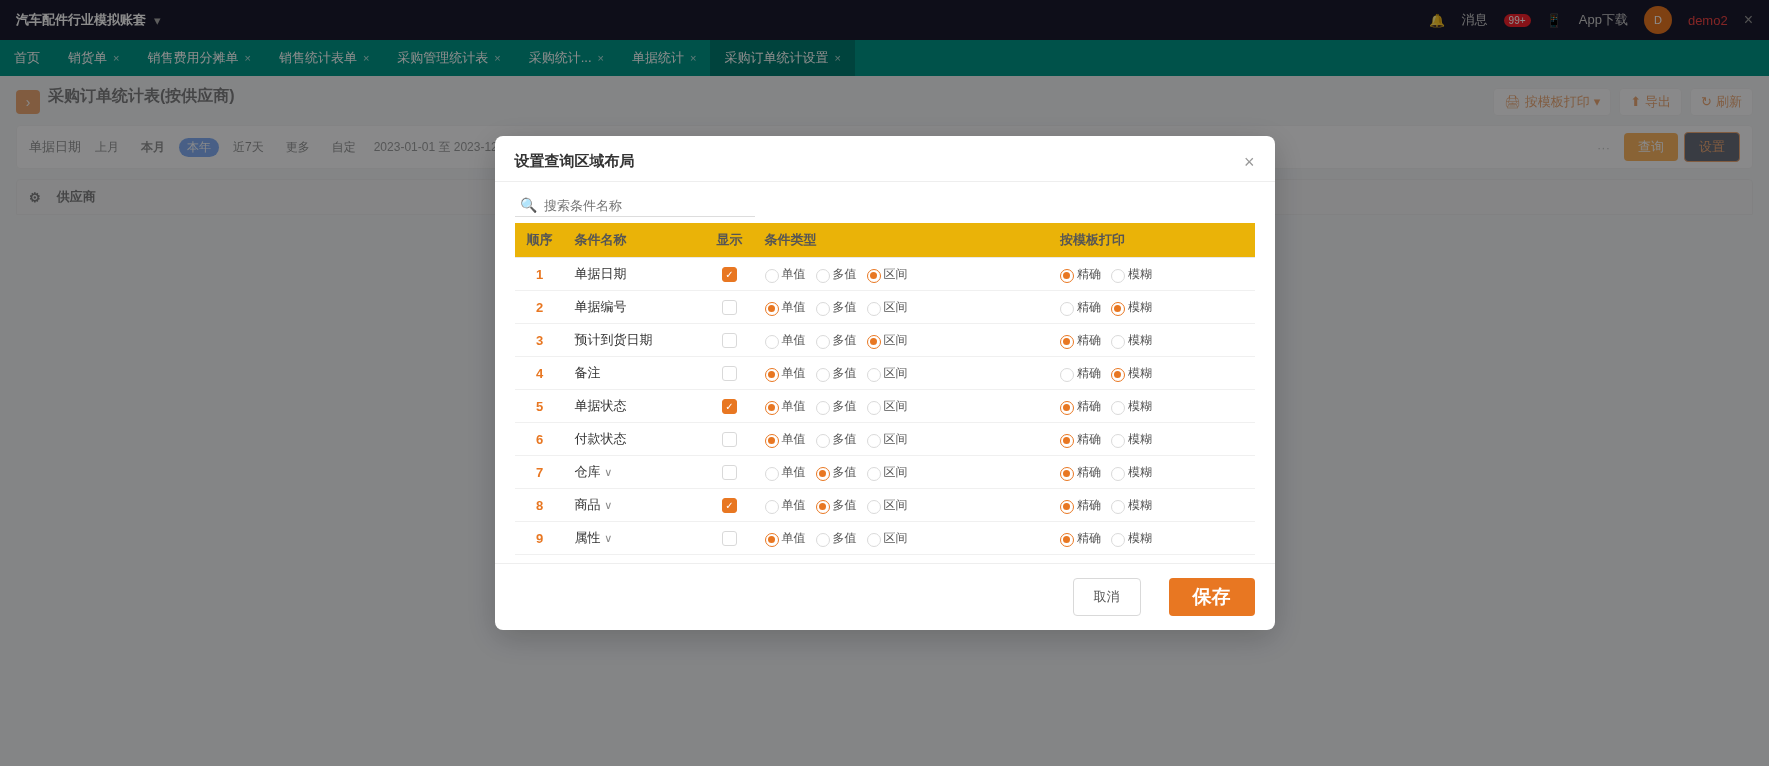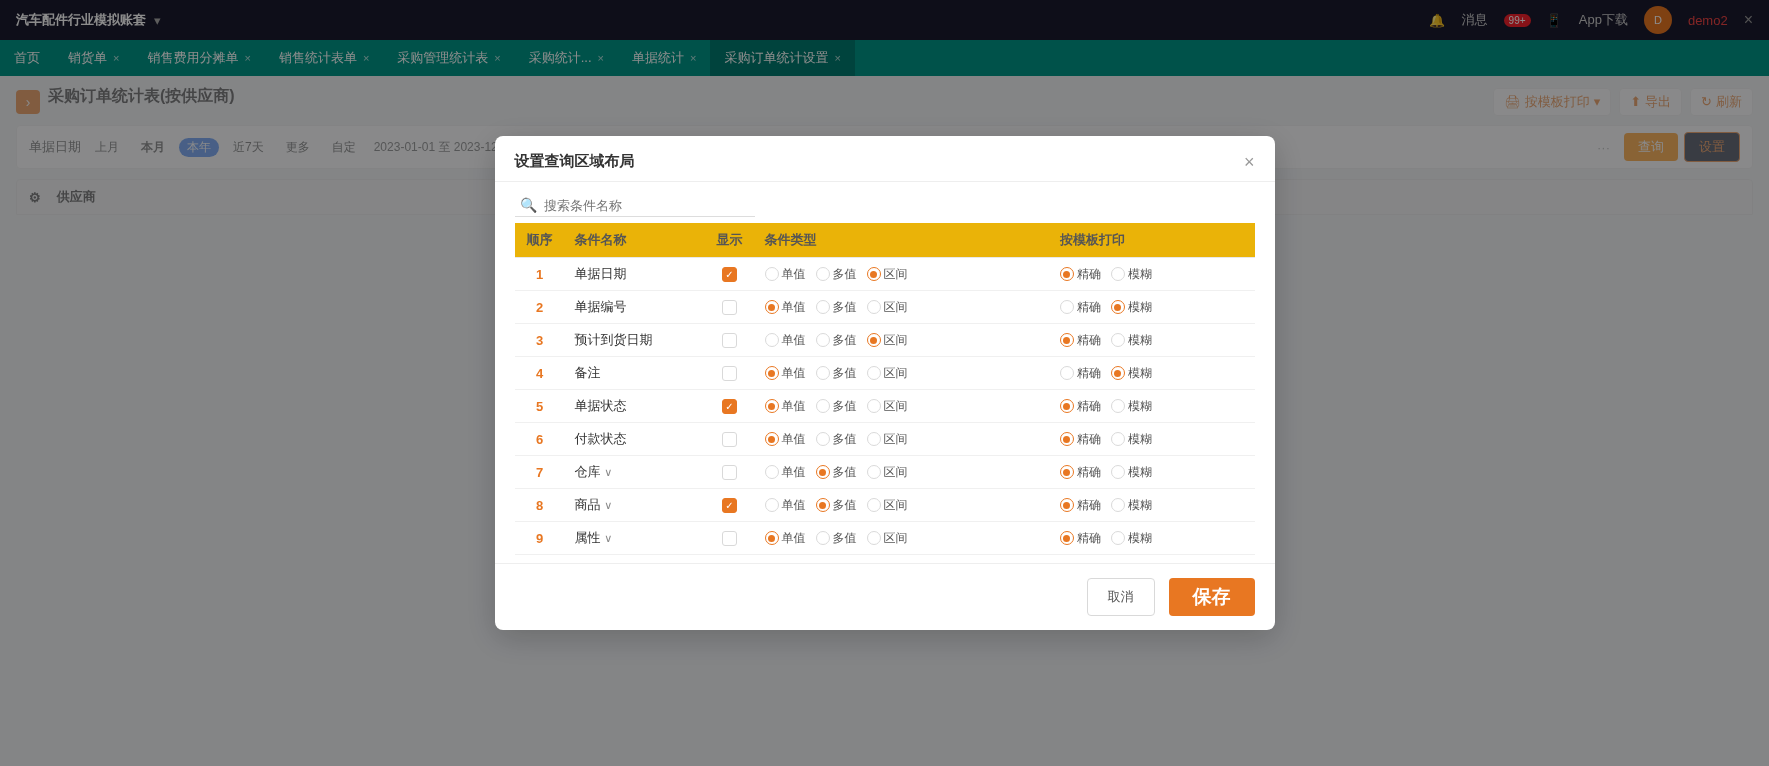--- a/index.html
+++ b/index.html
@@ -225,21 +225,21 @@
     }
     .cb.checked::after {
       content: '✓';
       color: #fff;
       font-size: 10px;
       line-height: 1;
     }
 
     
     .radio-group { display: flex; align-items: center; gap: 10px; white-space: nowrap; }
-    .radio-option { display: flex; align-items: center; gap: 3px; cursor: pointer; }
+    .radio-option { display: flex; align-items: flex-end; gap: 3px; cursor: pointer; }
     .radio-dot {
       width: 14px; height: 14px;
       border-radius: 50%;
       border: 1px solid #d9d9d9;
       display: inline-flex; align-items: center; justify-content: center;
       background: #fff;
     }
     .radio-dot.selected { border-color: #e87722; }
     .radio-dot.selected::after {
       content: '';
@@ -247,21 +247,21 @@
       border-radius: 50%;
       background: #e87722;
     }
     .radio-label { font-size: 12px; color: #555; }
 
     
     .dialog-footer {
       padding: 14px 20px;
       display: flex;
       justify-content: flex-end;
-      gap: 14px;
+      gap: 28px;
       border-top: 1px solid #eee;
     }
     .btn-cancel {
       padding: 6px 20px;
       border: 1px solid #d9d9d9;
       background: #fff;
       border-radius: 4px;
       cursor: pointer;
       font-size: 13px;
       color: #555;

